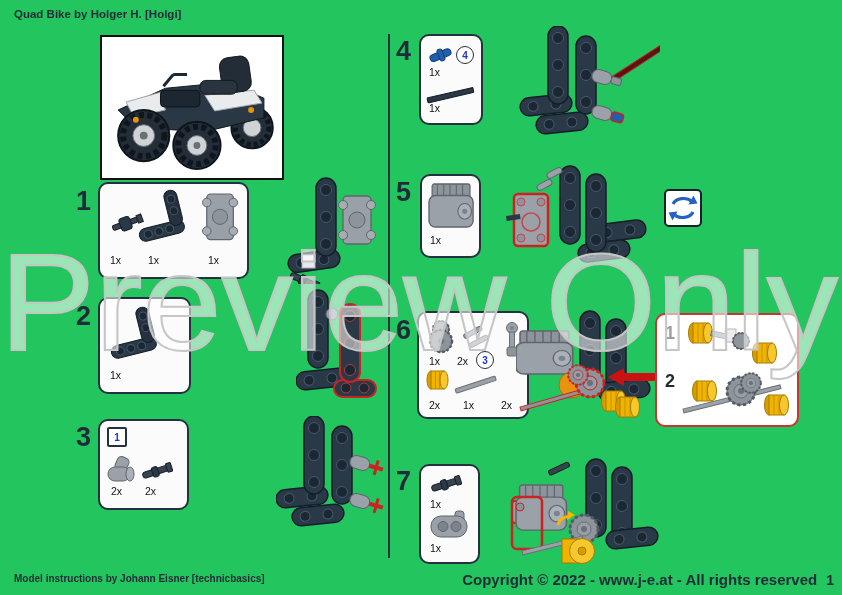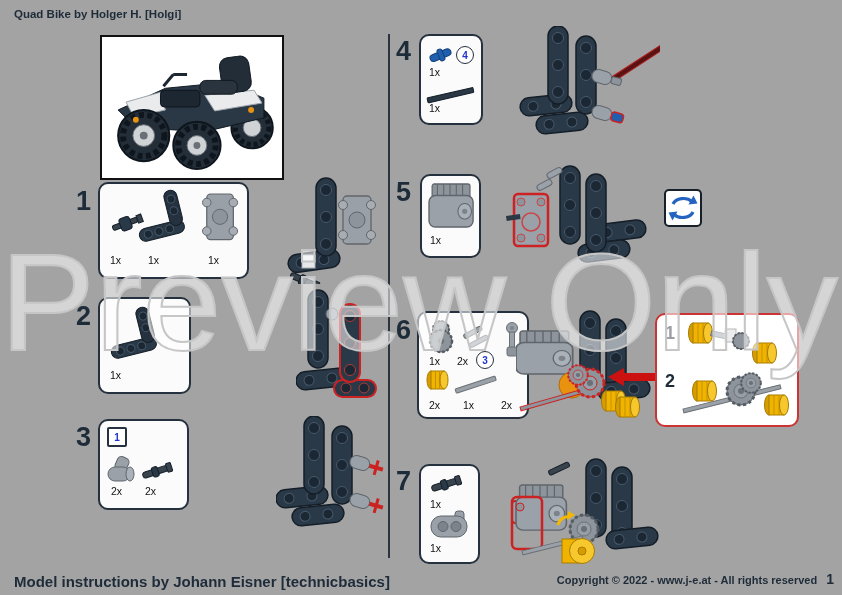--- a/index.html
+++ b/index.html
@@ -1,21 +1,21 @@
 <!DOCTYPE html>
 <html><head>
 <meta charset="utf-8">
 <style>
   html,body { margin:0; padding:0; background:#fff; }
-  .page { position:relative; width:842px; height:595px; background:#a3a3a3; overflow:hidden;
+  .page { position:relative; width:842px; height:595px; background:#22c55e; overflow:hidden;
           font-family:"Liberation Sans", sans-serif; color:#1e2b38; }
   .title { position:absolute; left:14px; top:8px; font-size:11.5px; font-weight:bold; }
-  .footer-left { position:absolute; left:14px; top:573px; font-size:15px; font-weight:bold; }
+  .footer-left { position:absolute; left:14px; top:573px; font-size:10px; font-weight:bold; }
   .footer-right { position:absolute; right:8px; top:571px; display:flex; align-items:baseline; gap:9px; }
-  .footer-right .copy { font-size:11px; font-weight:bold; }
+  .footer-right .copy { font-size:15px; font-weight:bold; }
   .footer-right .pagenum { font-size:14px; font-weight:bold; }
   .main-image { position:absolute; left:100px; top:35px; width:180px; height:141px;
                 border:2.5px solid #111; background:#fff; display:flex; align-items:center; justify-content:center; }
   .divider { position:absolute; left:388px; top:34px; width:2px; height:524px; background:#2a343e; }
   .num { position:absolute; font-size:27px; font-weight:bold; color:#1e2b38; line-height:1; }
   .pbox { position:absolute; border:2px solid #25313e; border-radius:10px; background:#fbfbfc; }
   .qty { position:absolute; font-size:10.5px; font-weight:normal; color:#111; }
   .badge-square { position:absolute; width:16px; height:16px; border:2px solid #25313e; border-radius:2px;
                   background:#fff; color:#2233cc; font-size:10px; font-weight:bold;
                   display:flex; align-items:center; justify-content:center; }

